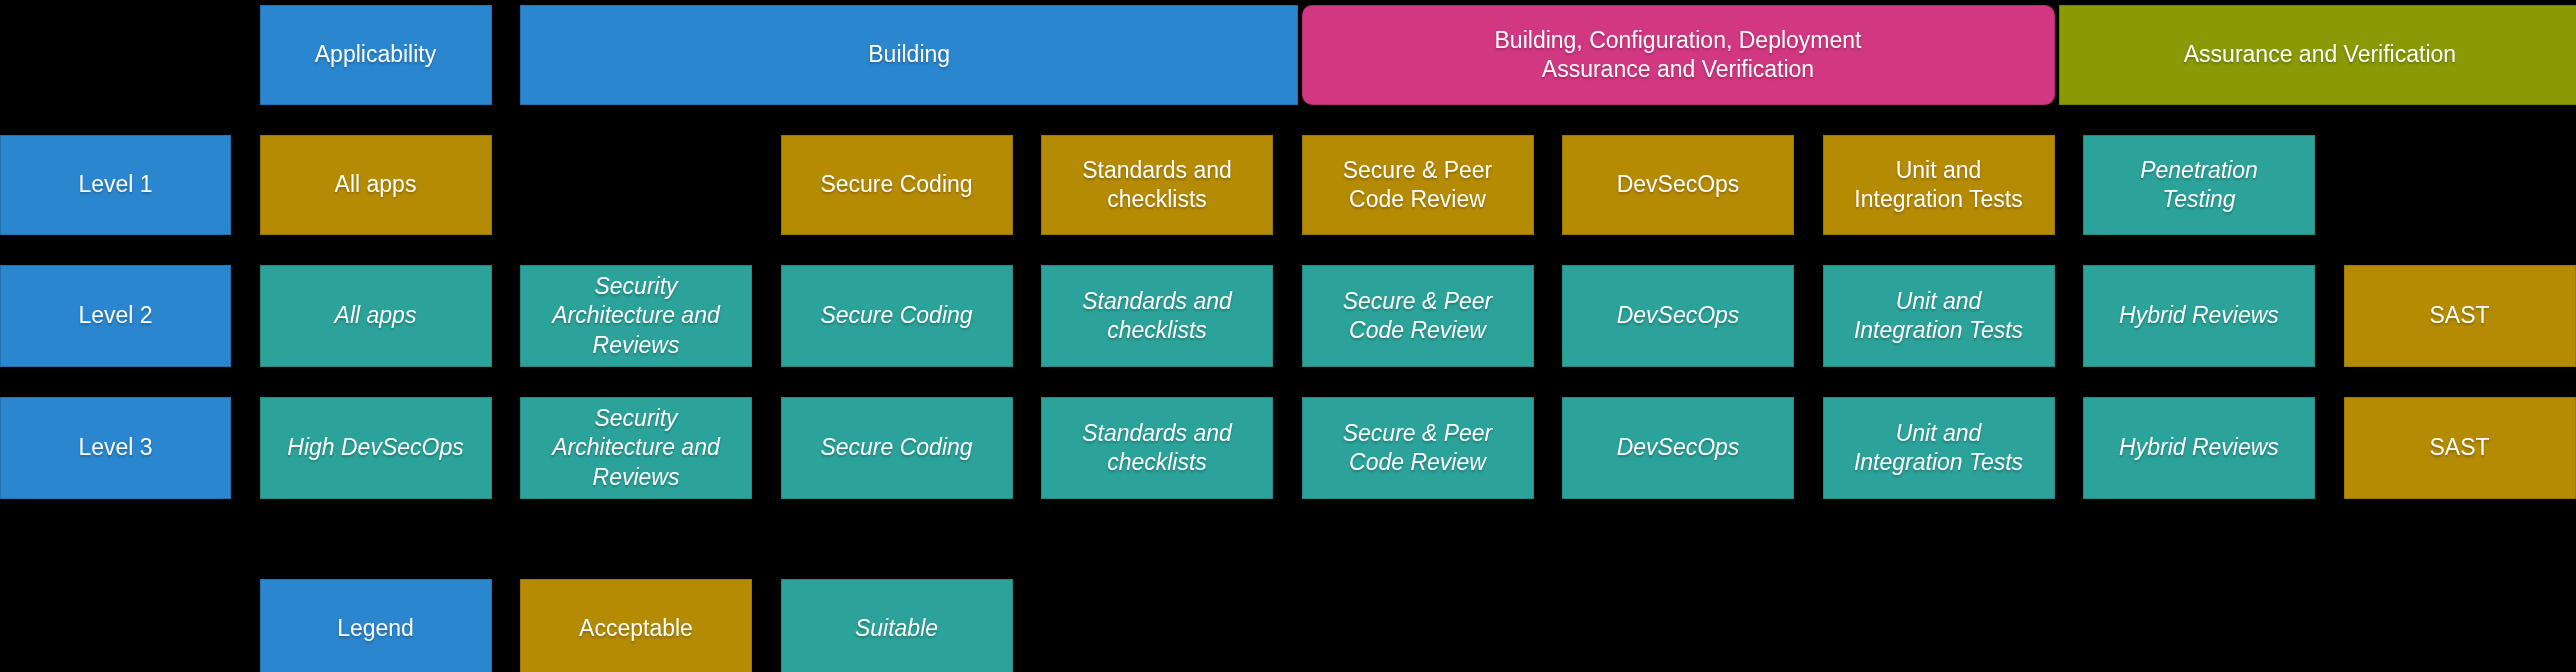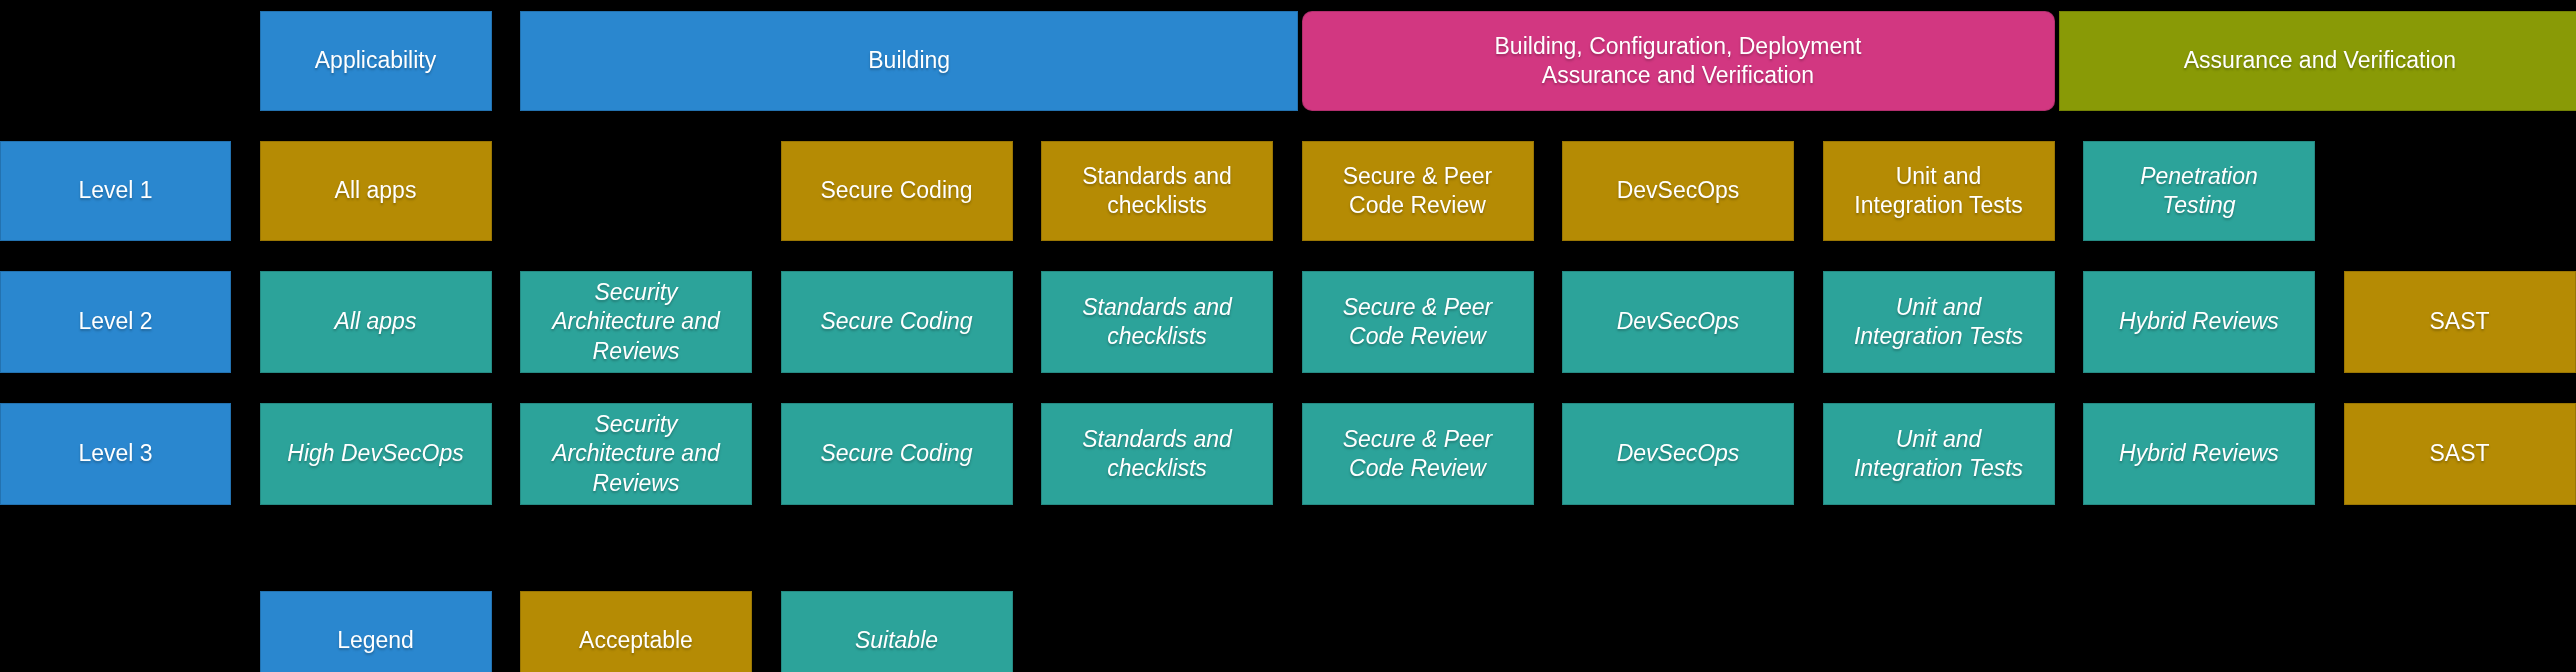--- a/index.html
+++ b/index.html
@@ -15,21 +15,21 @@
     position: relative;
     width: 2576px;
     height: 672px;
     background: var(--background, #000);
   }
   .grid {
     display: grid;
     grid-template-columns: 231px repeat(9, 232px);
     column-gap: 28.5px;
     row-gap: 30px;
-    padding-top: 11px;
+    padding-top: 5px;
   }
   .matrix-grid { grid-template-rows: 100px 100px 102px 102px; }
   .legend-grid { grid-template-rows: 100px; margin-top: 75px; }
   .cell {
     display: flex;
     align-items: center;
     justify-content: center;
     text-align: center;
     color: #ffffff;
     font-size: 23px;

